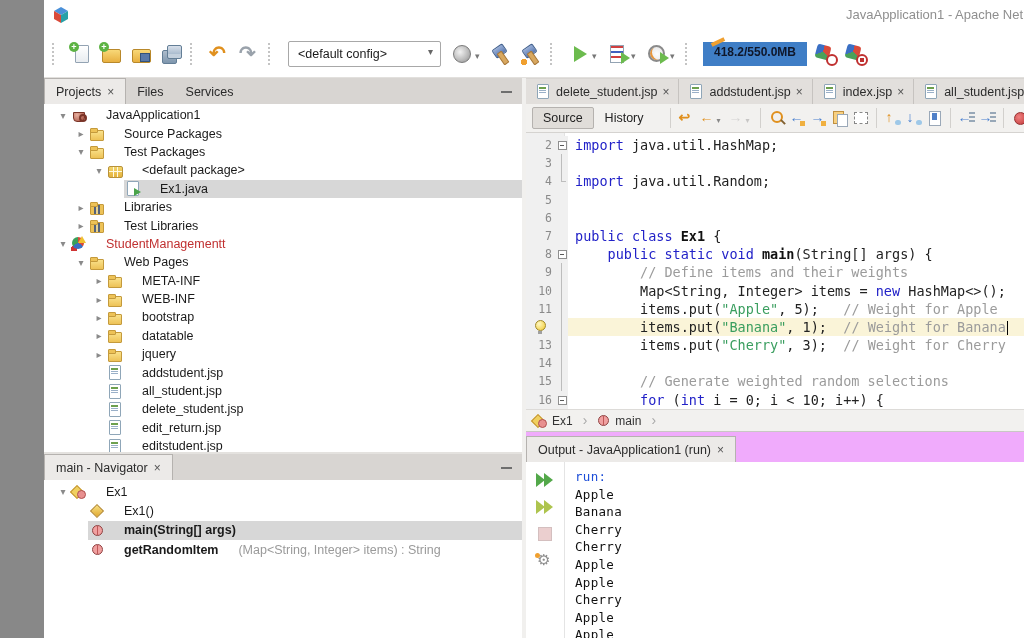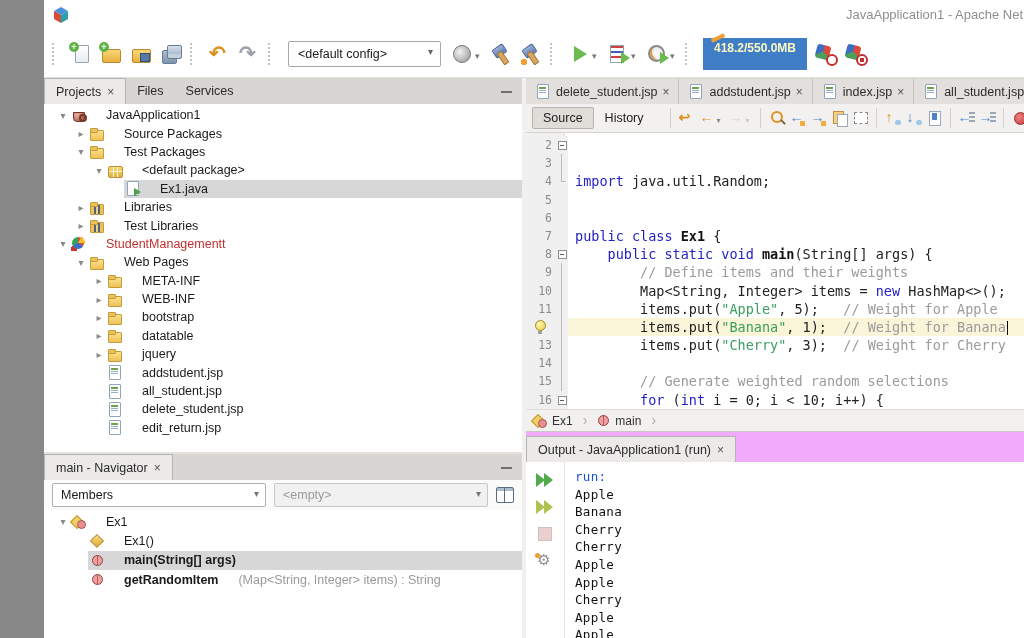--- a/index.html
+++ b/index.html
@@ -48,42 +48,42 @@
   .tbi.ic-run::before{content:"";position:absolute;left:8px;top:5px;border-left:13px solid #6cbb4e;
       border-top:8px solid transparent;border-bottom:8px solid transparent;}
   .tbi.ic-debug::before{content:"";position:absolute;left:5px;top:4px;width:12px;height:16px;background:
       linear-gradient(#d04040 0 2px,transparent 2px 5px,#4060c0 5px 7px,transparent 7px 10px,#d04040 10px 12px,transparent 12px),#fff;
       border:1px solid #93a3b3;}
   .tbi.ic-debug::after,.tbi.ic-profile::after{content:"";position:absolute;right:1px;bottom:3px;
       border-left:9px solid #6cbb4e;border-top:6px solid transparent;border-bottom:6px solid transparent;}
   .tbi.ic-profile::before{content:"";position:absolute;left:4px;top:4px;width:13px;height:13px;border-radius:50%;
       background:radial-gradient(circle at 7px 7px,#fcfcfc,#e3e3e3);border:2px solid #8a8a8a;
       box-shadow:inset 3px -1px 0 -1px #e8953a;}
-  .memory{height:32px;background:#3f7ec6;color:#fef9c3;font:bold 12px/20px "Liberation Sans",sans-serif;
+  .memory{height:24px;background:#3f7ec6;color:#0f172a;font:bold 12px/20px "Liberation Sans",sans-serif;
       padding:0 8px;margin:0 4px;position:relative;min-width:88px;text-align:center;flex:none;}
   .memory::before{content:"";position:absolute;left:8px;top:-2px;width:14px;height:4px;background:#f0a030;
       transform:rotate(-25deg);}
   .tbi.ic-profiler-clock::before,.tbi.ic-profiler-stop::before{content:"";position:absolute;left:3px;top:4px;width:14px;height:14px;
       border-radius:3px;transform:rotate(15deg);
       background:conic-gradient(#d84a3a 0 33%,#4aa05a 33% 66%,#3a6fc4 0);}
   .tbi.ic-profiler-clock::after{content:"";position:absolute;right:1px;bottom:1px;width:8px;height:8px;border-radius:50%;
       background:#fff;border:2px solid #c03030;}
   .tbi.ic-profiler-stop::after{content:"";position:absolute;right:1px;bottom:1px;width:8px;height:8px;border-radius:50%;
       background:radial-gradient(circle,#c03030 0 2.5px,#fff 2.5px);border:2px solid #c03030;}
   .config-select{min-width:118px;height:24px;border:1px solid #a8a8a8;background:#fff;border-radius:2px;
       font-size:12.5px;padding:0 24px 0 9px;display:flex;align-items:center;position:relative;margin:0 6px;flex:none;}
   .config-select::after{content:"▾";position:absolute;right:7px;top:4px;font-size:10px;color:#666;}
   
   .main{flex:1;display:flex;background:#f1f0ee;min-height:0;}
   .left{width:478px;flex:none;display:flex;flex-direction:column;min-height:0;}
   .divider{width:4px;flex:none;background:#f1f0ee;}
   .right{flex:1;display:flex;flex-direction:column;min-width:0;}
   
   .tabstrip{height:26px;flex:none;background:#d8d5d2;display:flex;align-items:flex-end;overflow:hidden;}
-  .tabs{display:flex;flex:1;min-width:0;}
+  .tabs{display:flex;align-items:flex-end;flex:1;min-width:0;}
   .tab{height:25px;display:flex;align-items:center;gap:6px;padding:0 11px;font-size:12.5px;color:#2b2b2b;white-space:nowrap;}
   .tab.active{background:#eceae8;border:1px solid #b5b2af;border-bottom:none;}
   .tab .close{color:#555;font-size:12px;line-height:12px;}
   .tab .close:empty{display:none;}
   .minimize{width:11px;height:2px;background:#6e6e6e;margin:0 10px 11px auto;flex:none;}
   
   .panel{display:flex;flex-direction:column;background:#fff;min-height:0;}
   .projects{height:374px;flex:none;border-bottom:2px solid #e4e2df;}
   .navigator{flex:1;}
   .tree{flex:1;overflow:hidden;background:#fff;padding-top:2px;}
@@ -537,42 +537,41 @@
 
   <div class="tree-row">
               <span class="indent" style="width: 48px;"></span>
               <span class="arrow"></span>
               <span class="surface">
                 <span class="tic ic-file-jsp"></span>
                 <span class="lbl">edit_return.jsp</span>
               </span>
             </div>
 
+  <div class="tree-row">
+              <span class="indent" style="width: 48px;"></span>
+              <span class="arrow"></span>
+              <span class="surface">
+                <span class="tic ic-file-jsp"></span>
+                <span class="lbl">editstudent.jsp</span>
+              </span>
+            </div>
 </div>
       </section>
 
       <section class="panel navigator">
         <div class="tabstrip">
           <div class="tabs">
             <div class="tab active">
               <span>main - Navigator</span>
               <span class="close">×</span>
             </div>
           </div>
           <span class="minimize"></span>
         </div>
-        <div class="filters">
-          <div class="select">
-            <span>Members</span>
-          </div>
-          <div class="select disabled">
-            <span>&lt;empty&gt;</span>
-          </div>
-          <span class="grid-btn"></span>
-        </div>
         <div class="tree nav-tree">
   <div class="tree-row">
               <span class="indent" style="width: 12px;"></span>
               <span class="arrow">▾</span>
               <span class="surface">
                 <span class="tic ic-class"></span>
                 <span class="lbl">Ex1</span>
                 <span class="detail"></span>
               </span>
             </div>
@@ -712,20 +711,21 @@
   <span class="ebtn sep-before">
               <span class="ebi ic-comment"></span>
             </span>
 </div>
       </div>
 
       <div class="code">
   <div class="code-line">
             <span class="gut">2</span>
             <span class="fold fold-open"></span>
+            <span class="ctext"><span class="tk-kw">import </span><span class="tk-pl">java.util.HashMap;</span></span>
           </div>
 
   <div class="code-line">
             <span class="gut">3</span>
             <span class="fold fold-line"></span>
           </div>
 
   <div class="code-line">
             <span class="gut">4</span>
             <span class="fold fold-end"></span>

